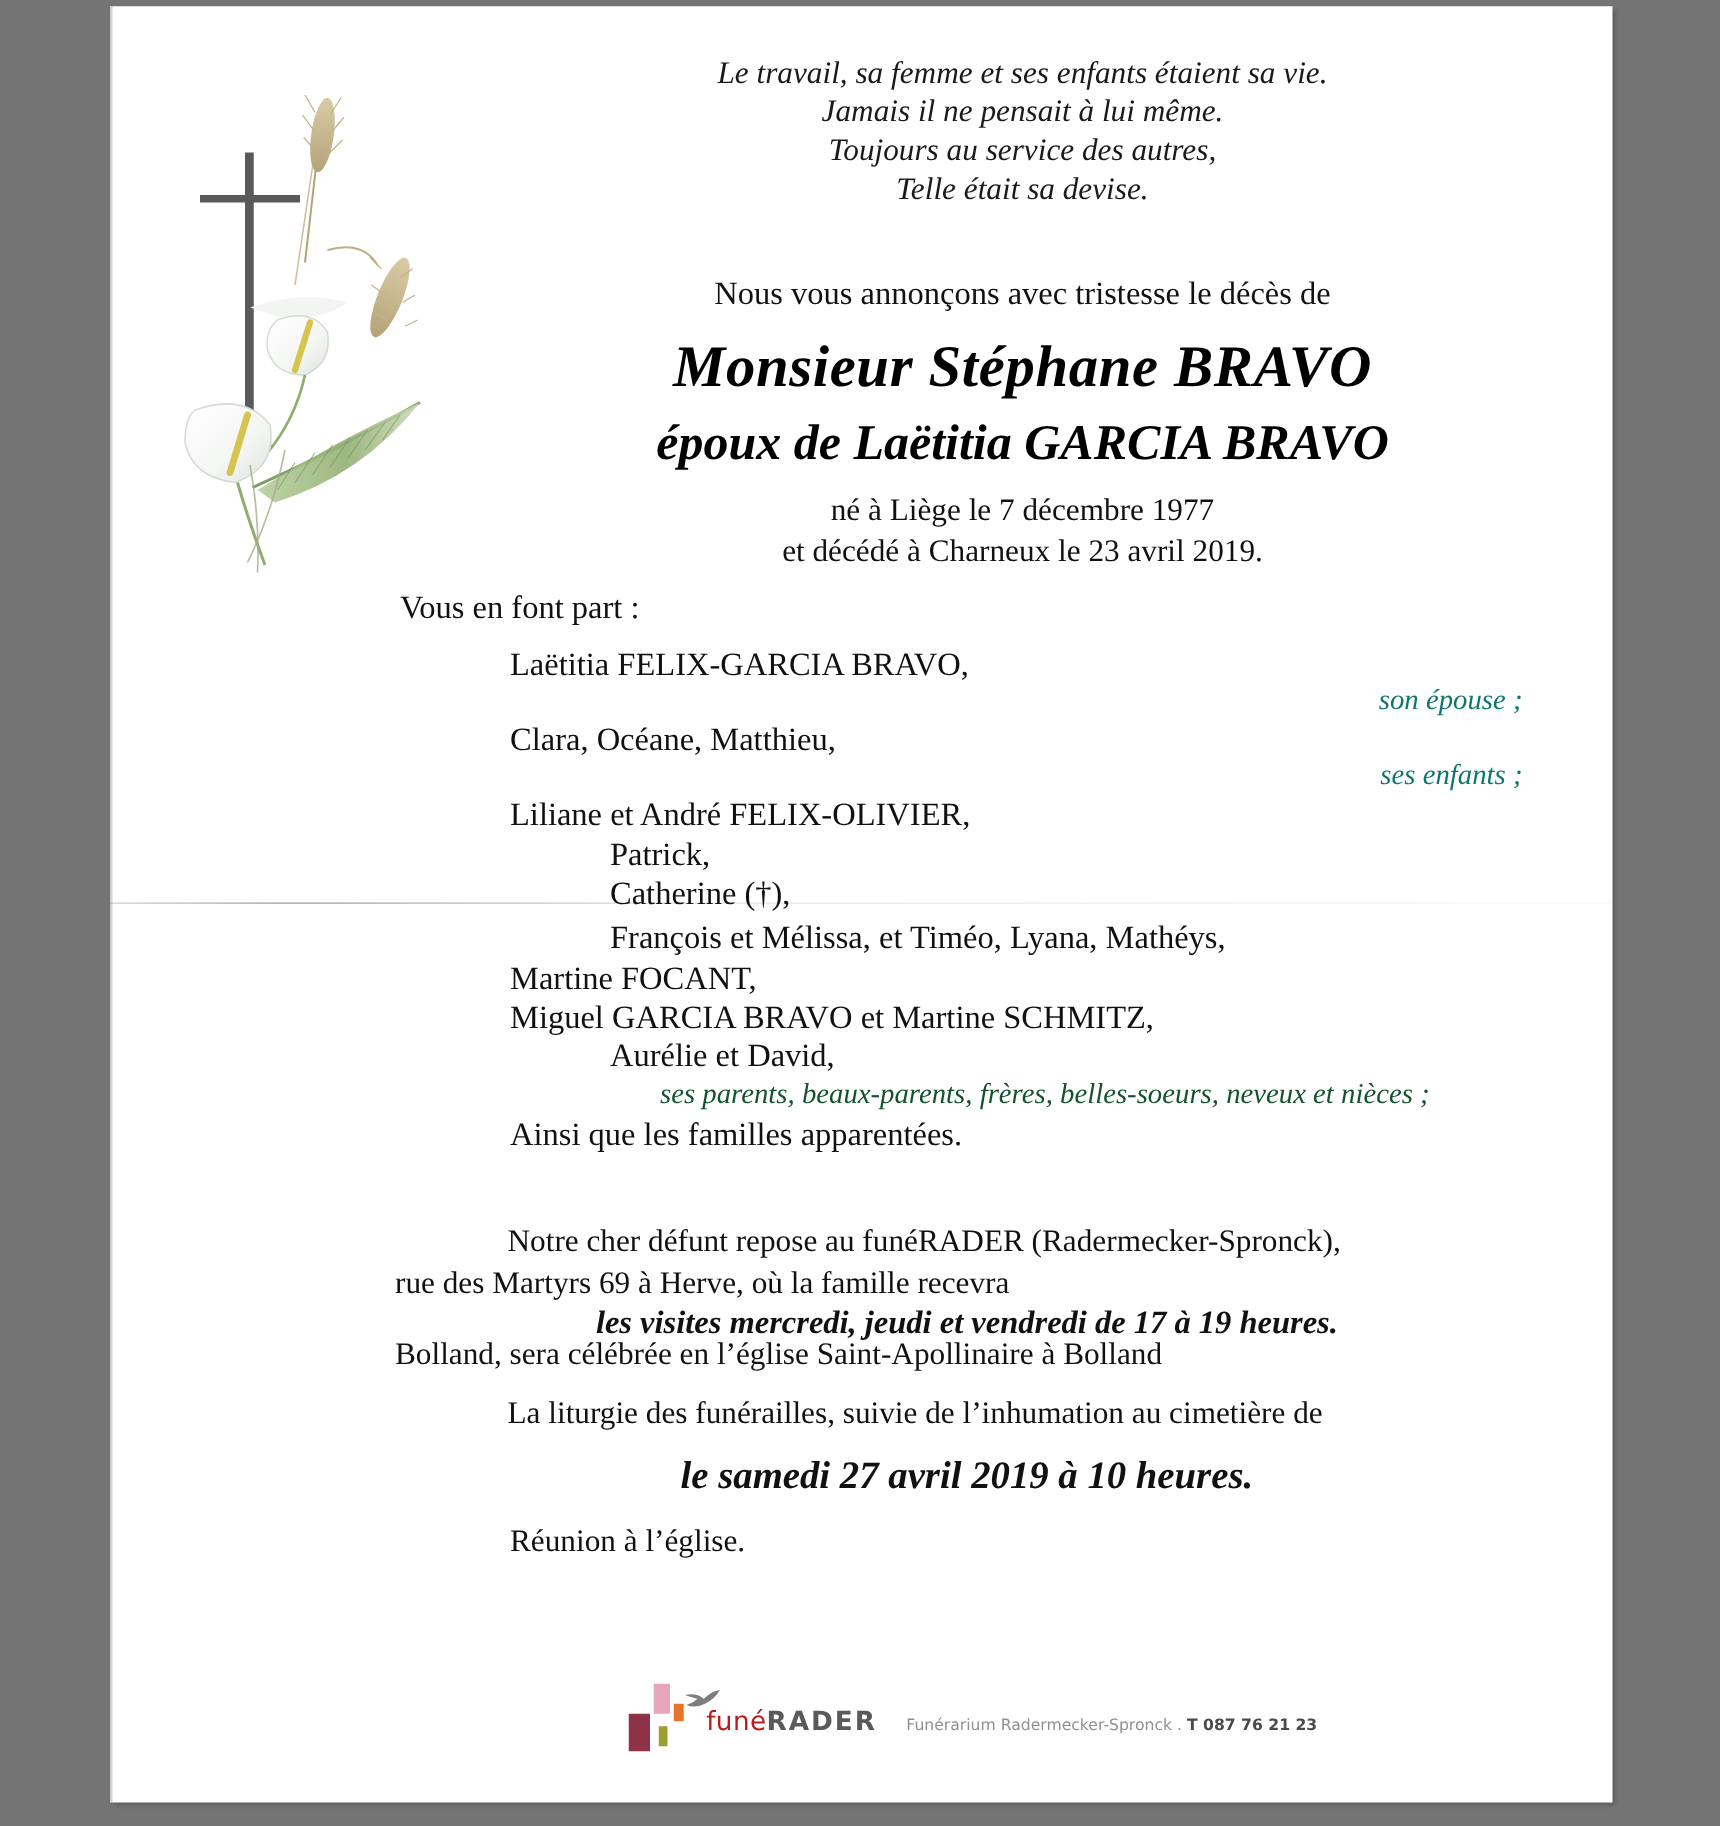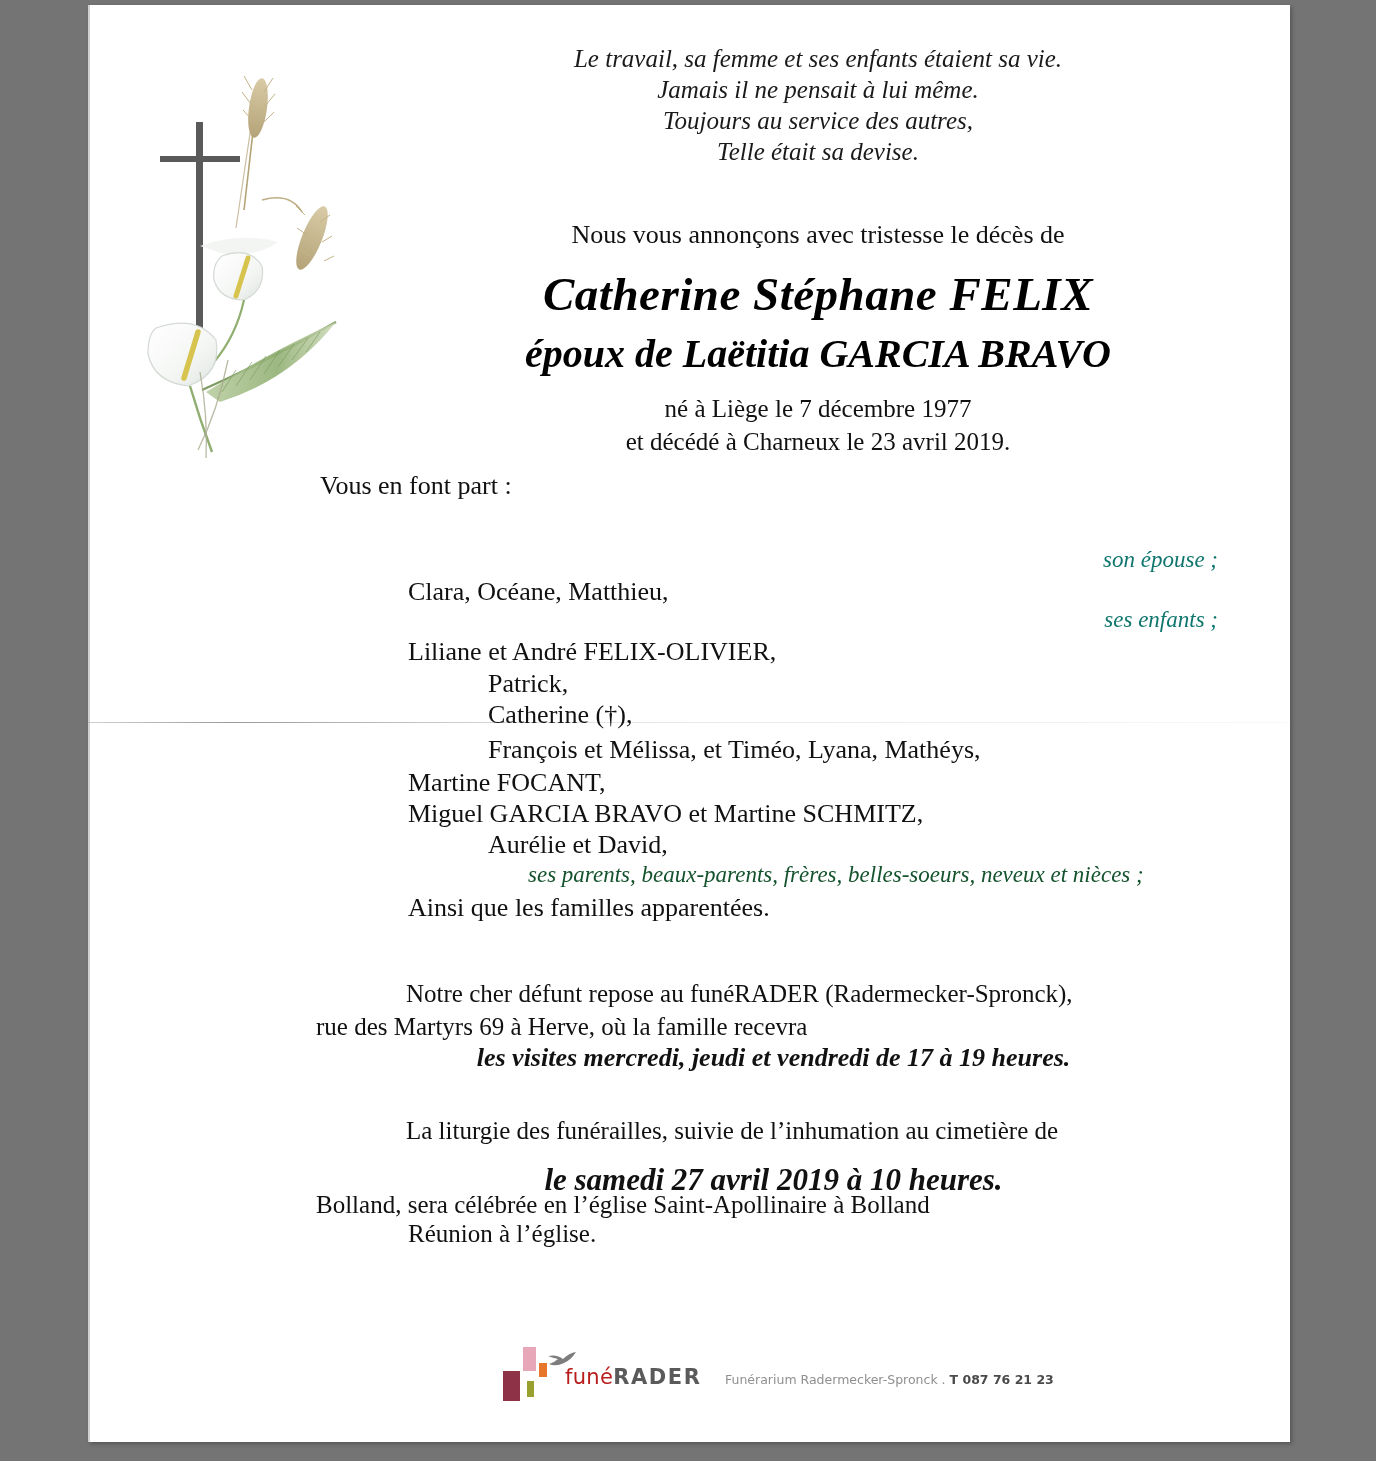--- a/index.html
+++ b/index.html
@@ -273,29 +273,30 @@
   </div>
 
   <div class="epigraph">
     <div>Le travail, sa femme et ses enfants étaient sa vie.</div>
     <div>Jamais il ne pensait à lui même.</div>
     <div>Toujours au service des autres,</div>
     <div>Telle était sa devise.</div>
   </div>
 
   <div class="announce">Nous vous annonçons avec tristesse le décès de</div>
-  <div class="name-main">Catherine Stéphane FELIX</div>
+  <div class="name-main">Monsieur Stéphane BRAVO</div>
   <div class="name-spouse">époux de Laëtitia GARCIA BRAVO</div>
   <div class="dates">
     <div>né à Liège le 7 décembre 1977</div>
     <div>et décédé à Charneux le 23 avril 2019.</div>
   </div>
 
   <div class="fontpart">Vous en font part :</div>
 
+  <div class="fam" style="left:320px; top:512px;">Laëtitia FELIX-GARCIA BRAVO,</div>
   <div class="rel" style="right:72px; top:542px;">son épouse ;</div>
 
   <div class="fam" style="left:320px; top:572px;">Clara, Océane, Matthieu,</div>
   <div class="rel" style="right:72px; top:602px;">ses enfants ;</div>
 
   <div class="fam" style="left:320px; top:632px;">Liliane et André FELIX-OLIVIER,</div>
   <div class="fam" style="left:400px; top:664px;">Patrick,</div>
   <div class="fam" style="left:400px; top:695px;">Catherine (†),</div>
   <div class="fam" style="left:400px; top:730px;">François et Mélissa, et Timéo, Lyana, Mathéys,</div>
   <div class="fam" style="left:320px; top:763px;">Martine FOCANT,</div>
@@ -303,21 +304,21 @@
   <div class="fam" style="left:400px; top:825px;">Aurélie et David,</div>
 
   <div style="position:absolute; left:440px; top:857px; font-size:23px; font-style:italic; color:#14532d; white-space:nowrap;">ses parents, beaux-parents, frères, belles-soeurs, neveux et nièces ;</div>
   <div class="fam" style="left:320px; top:888px;">Ainsi que les familles apparentées.</div>
 
   <div class="para justify" style="left:228px; top:972px; width:915px; text-indent:90px;">Notre cher défunt repose au funéRADER (Radermecker-Spronck),</div>
   <div class="para" style="left:228px; top:1005px; width:915px;">rue des Martyrs 69 à Herve, où la famille recevra</div>
   <div class="para center bold-italic" style="left:228px; top:1036px; width:915px; font-size:26px;">les visites mercredi, jeudi et vendredi de 17 à 19 heures.</div>
 
   <div class="para justify" style="left:228px; top:1109px; width:915px; text-indent:90px;">La liturgie des funérailles, suivie de l’inhumation au cimetière de</div>
-  <div class="para" style="left:228px; top:1183px; width:915px;">Bolland, sera célébrée en l’église Saint-Apollinaire à Bolland</div>
+  <div class="para" style="left:228px; top:1062px; width:915px;">Bolland, sera célébrée en l’église Saint-Apollinaire à Bolland</div>
   <div class="para center bold-italic" style="left:228px; top:1158px; width:915px; font-size:31px;">le samedi 27 avril 2019 à 10 heures.</div>
 
   <div class="para" style="left:320px; top:1212px;">Réunion à l’église.</div>
 
   <div class="footer">
     <div class="logo-marks">
       <div class="sq" style="left:20px; top:2px;  width:13px; height:24px; background:#e8a7b8;"></div>
       <div class="sq" style="left:0px;  top:26px; width:17px; height:30px; background:#8e3347;"></div>
       <div class="sq" style="left:36px; top:18px; width:8px;  height:14px; background:#e8762a;"></div>
       <div class="sq" style="left:24px; top:36px; width:7px;  height:16px; background:#9aa02e;"></div>

